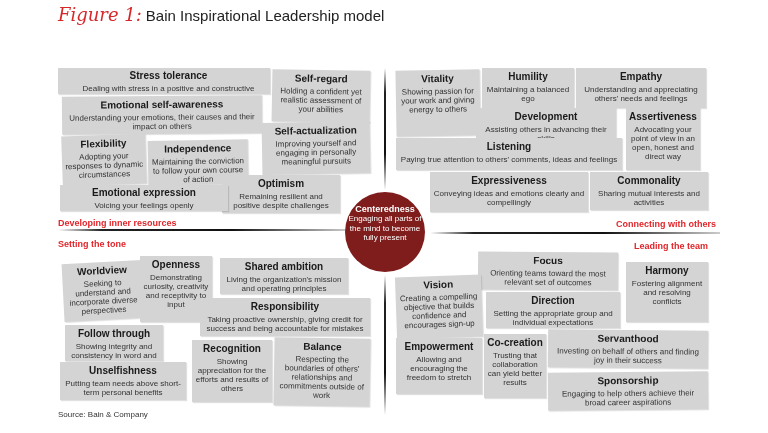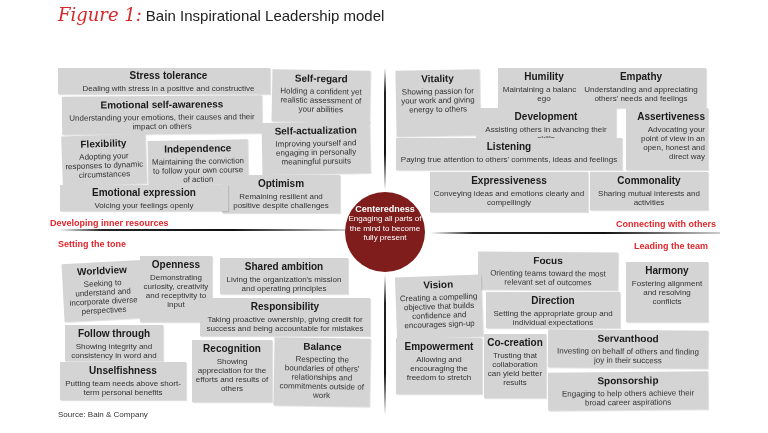--- a/index.html
+++ b/index.html
@@ -58,40 +58,40 @@
 </div>
 <div class="card" style="left:222px; top:175px; width:118px; height:38px;">
   <span class="h">Optimism</span>
   <span class="d">Remaining resilient and positive despite challenges</span>
 </div>
 <div class="card" style="left:60px; top:185px; width:168px; height:26px; padding-top:2px;">
   <span class="h">Emotional expression</span>
   <span class="d">Voicing your feelings openly</span>
 </div>
 
-<div class="sec" style="left:50px; top:218px;">Developing inner resources</div>
+<div class="sec" style="left:58px; top:218px;">Developing inner resources</div>
 <div class="sec" style="left:58px; top:239px;">Setting the tone</div>
 
 <div class="card" style="left:396px; top:70px; width:84px; height:66px; transform:rotate(-1deg);">
   <span class="h">Vitality</span>
   <span class="d">Showing passion for your work and giving energy to others</span>
 </div>
-<div class="card" style="left:482px; top:68px; width:92px; height:42px;margin-left:16px;">
+<div class="card" style="left:482px; top:68px; width:92px; height:42px;">
   <span class="h">Humility</span>
   <span class="d">Maintaining a balanced ego</span>
 </div>
 <div class="card" style="left:576px; top:68px; width:130px; height:40px;">
   <span class="h">Empathy</span>
   <span class="d">Understanding and appreciating others' needs and feelings</span>
 </div>
 <div class="card" style="left:476px; top:108px; width:140px; height:30px;">
   <span class="h">Development</span>
   <span class="d">Assisting others in advancing their skills</span>
 </div>
-<div class="card" style="left:626px; top:108px; width:82px; height:62px;text-align:right;">
+<div class="card" style="left:626px; top:108px; width:74px; height:62px;">
   <span class="h">Assertiveness</span>
   <span class="d">Advocating your point of view in an open, honest and direct way</span>
 </div>
 <div class="card" style="left:396px; top:138px; width:226px; height:32px;">
   <span class="h">Listening</span>
   <span class="d">Paying true attention to others' comments, ideas and feelings</span>
 </div>
 <div class="card" style="left:430px; top:172px; width:158px; height:40px;">
   <span class="h">Expressiveness</span>
   <span class="d">Conveying ideas and emotions clearly and compellingly</span>

